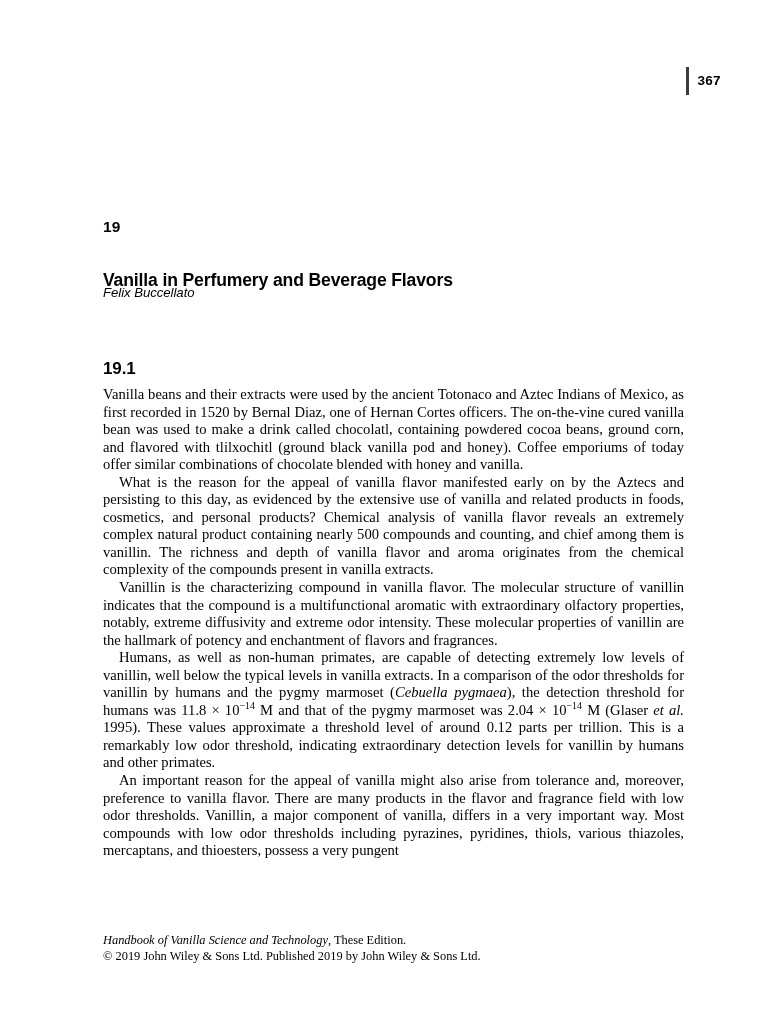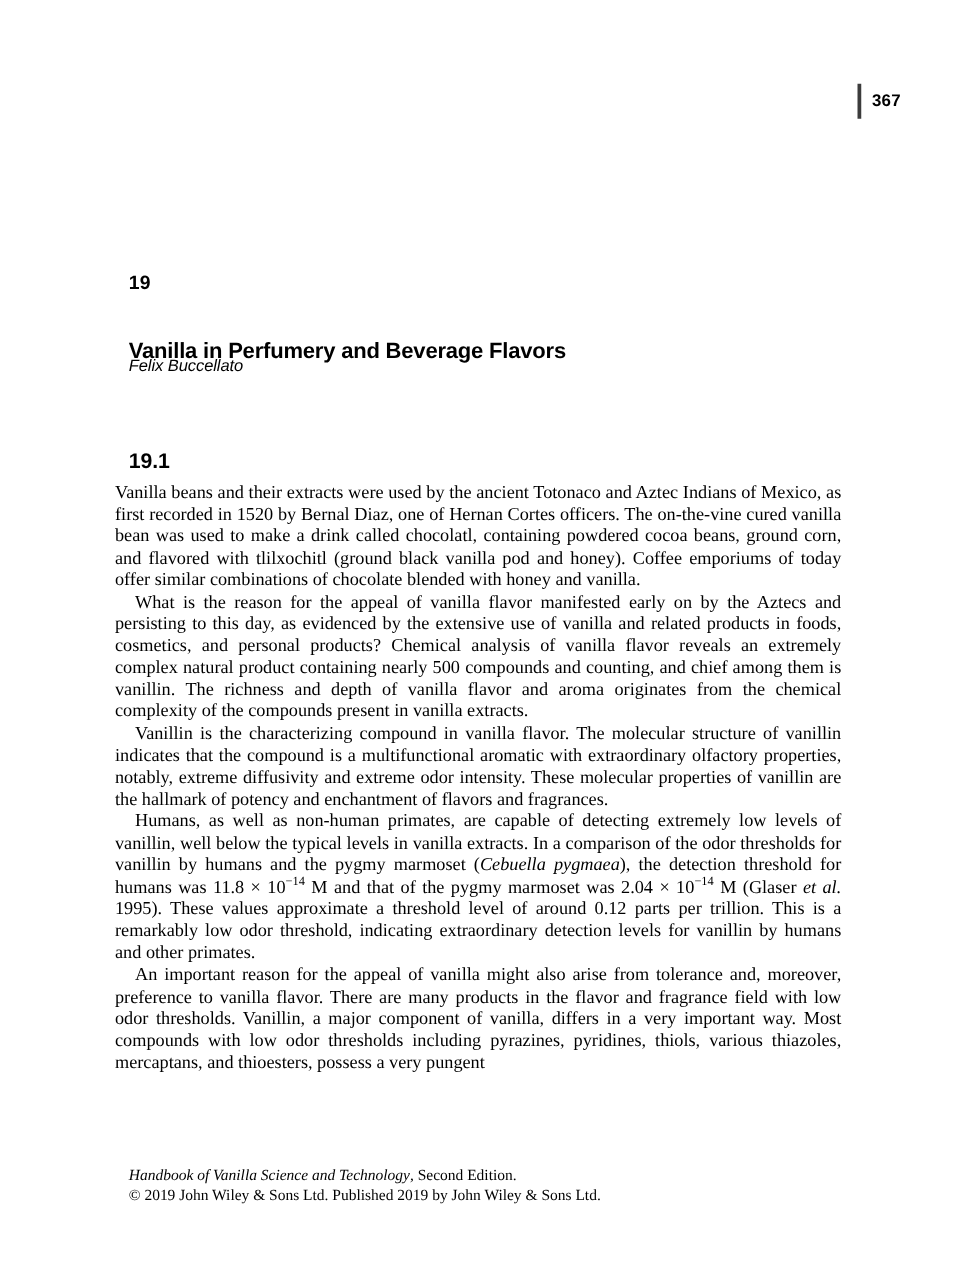--- a/index.html
+++ b/index.html
@@ -94,21 +94,21 @@
   }
   .section-heading .sec-num {
     display: inline-block;
     min-width: 62px;
   }
 
   
   .body-column {
     position: absolute;
     top: 386px;
-    left: 92px;
+    left: 103px;
     width: 581px;
     font-family: "Liberation Serif", serif;
     font-size: 14.6px;
     line-height: 17.55px;
     text-align: justify;
     text-justify: inter-word;
     hyphens: manual;
   }
   .body-column p {
     margin: 0;
@@ -159,17 +159,17 @@
 
   <div class="body-column">
     <p>Vanilla beans and their extracts were used by the ancient Totonaco and Aztec Indians of Mexico, as first recorded in 1520 by Bernal Diaz, one of Hernan Cortes officers. The on-the-vine cured vanilla bean was used to make a drink called chocolatl, containing powdered cocoa beans, ground corn, and flavored with tlilxochitl (ground black vanilla pod and honey). Coffee emporiums of today offer similar combinations of chocolate blended with honey and vanilla.</p>
     <p class="indent">What is the reason for the appeal of vanilla flavor manifested early on by the Aztecs and persisting to this day, as evidenced by the extensive use of vanilla and related products in foods, cosmetics, and personal products? Chemical analysis of vanilla flavor reveals an extremely complex natural product containing nearly 500 compounds and counting, and chief among them is vanillin. The richness and depth of vanilla flavor and aroma originates from the chemical complexity of the compounds present in vanilla extracts.</p>
     <p class="indent">Vanillin is the characterizing compound in vanilla flavor. The molecular structure of vanillin indicates that the compound is a multifunctional aromatic with extraordinary olfactory properties, notably, extreme diffusivity and extreme odor intensity. These molecular properties of vanillin are the hallmark of potency and enchantment of flavors and fragrances.</p>
     <p class="indent"><span>Humans, as well as non-human primates, are capable of detecting extremely low levels of vanillin, well below the typical levels in vanilla extracts. In a comparison of the odor thresholds for vanillin by humans and the pygmy marmoset (</span><span class="it">Cebuella pygmaea</span><span>), the detection threshold for humans was 11.8 × 10</span><sup>−14</sup><span> M and that of the pygmy marmoset was 2.04 × 10</span><sup>−14</sup><span> M (Glaser </span><span class="it">et al.</span><span> 1995). These values approximate a threshold level of around 0.12 parts per trillion. This is a remarkably low odor threshold, indicating extraordinary detection levels for vanillin by humans and other primates.</span></p>
     <p class="indent">An important reason for the appeal of vanilla might also arise from tolerance and, moreover, preference to vanilla flavor. There are many products in the flavor and fragrance field with low odor thresholds. Vanillin, a major component of vanilla, differs in a very important way. Most compounds with low odor thresholds including pyrazines, pyridines, thiols, various thiazoles, mercaptans, and thioesters, possess a very pungent</p>
   </div>
 
   <div class="footer">
-    <div><span class="it">Handbook of Vanilla Science and Technology</span><span>, Second Edition.</span></div>
+    <div><span class="it">Handbook of Vanilla Science and Technology</span><span>, These Edition.</span></div>
     <div>© 2019 John Wiley &amp; Sons Ltd. Published 2019 by John Wiley &amp; Sons Ltd.</div>
   </div>
 
 </div>
 
 </body></html>

